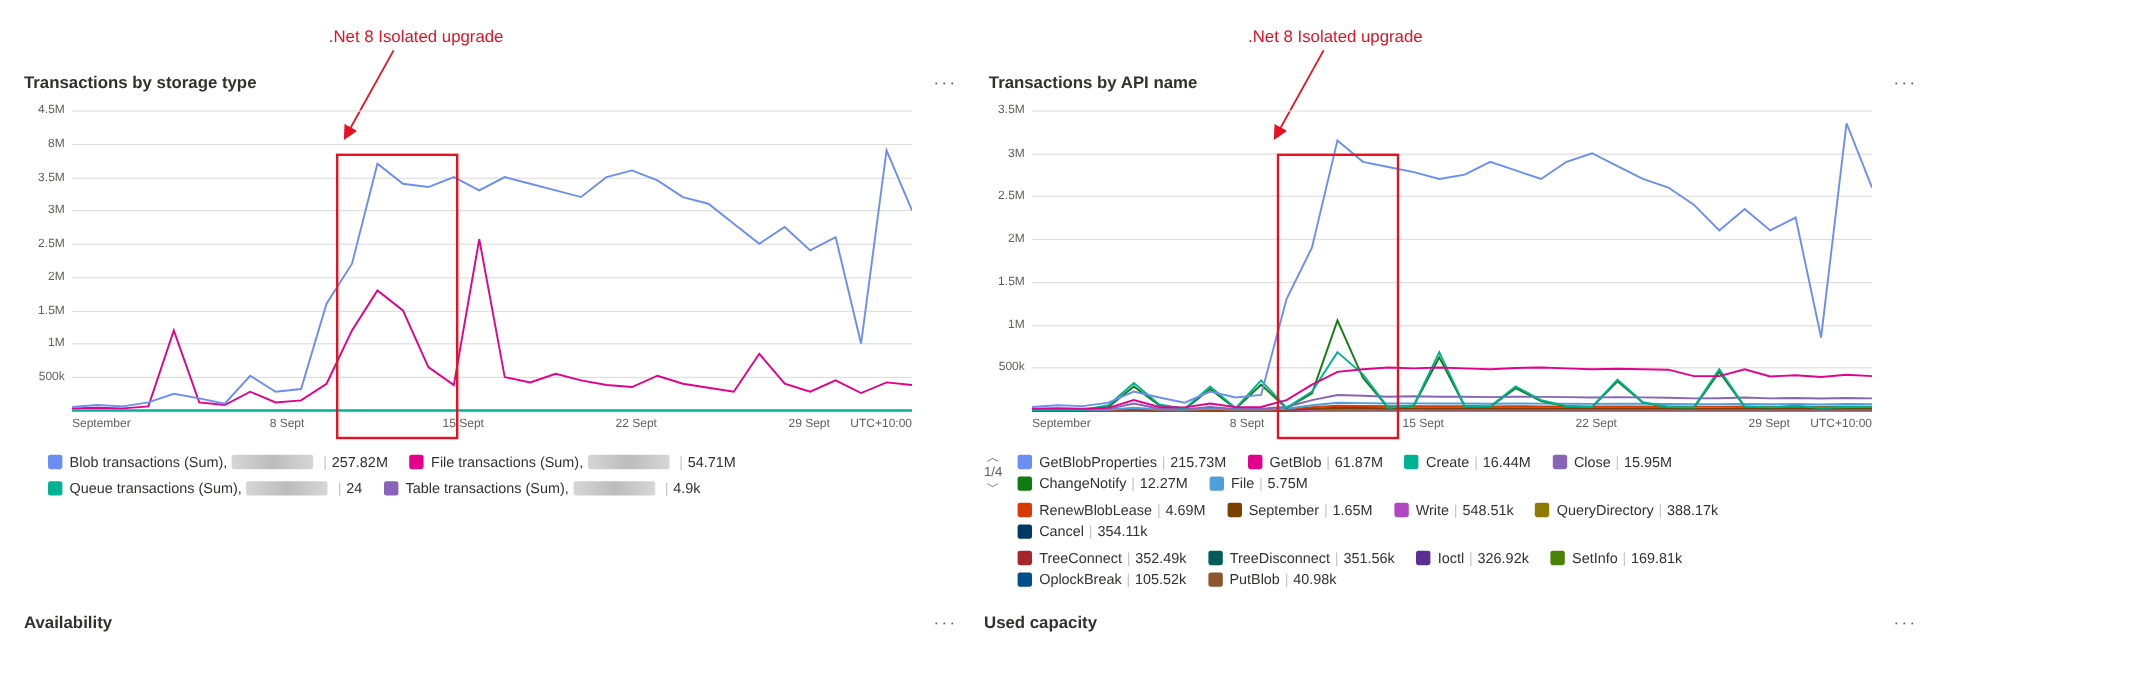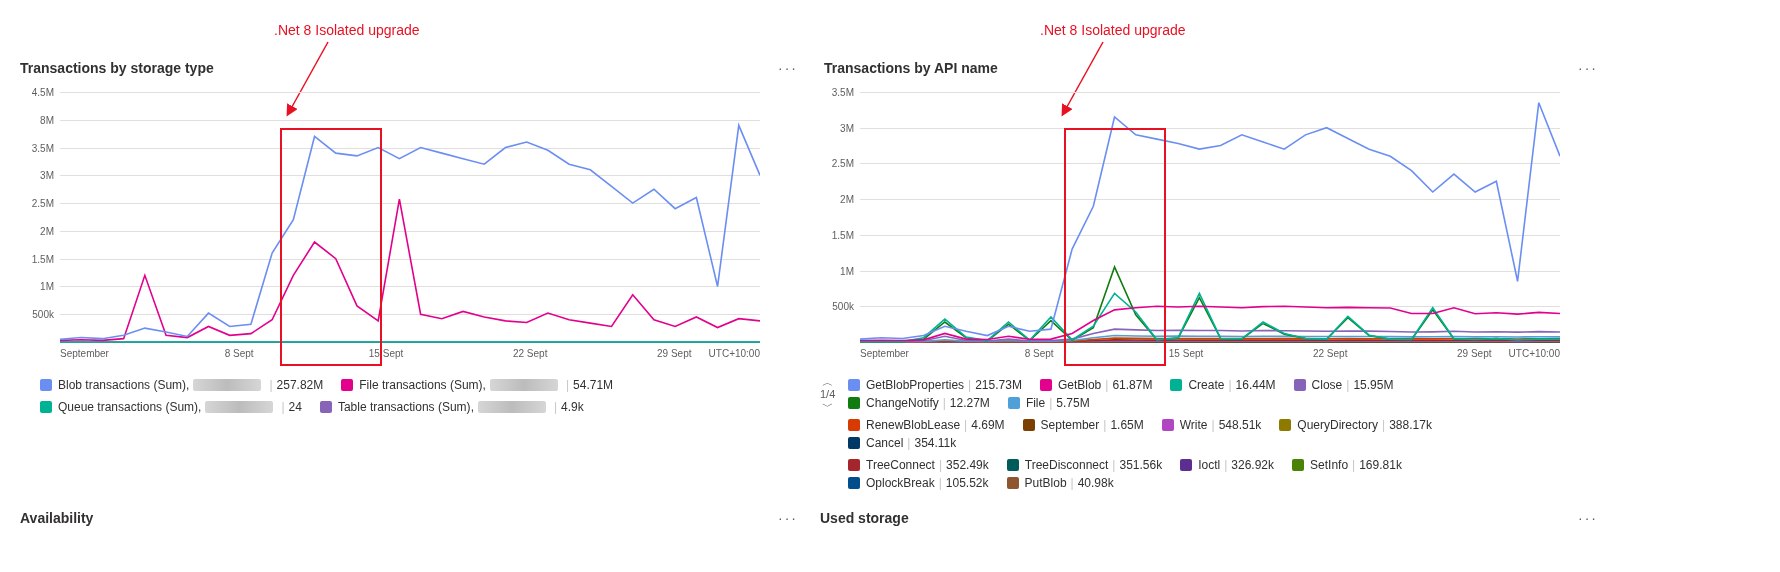--- a/index.html
+++ b/index.html
@@ -293,17 +293,17 @@
           </div>
           <div class="lg-item">
             <span class="sw" style="background: rgb(142, 86, 46);"></span>
             <span class="lg-name">PutBlob</span>
             <span class="sep">|</span>
             <span class="lg-val">40.98k</span>
           </div>
         </div>
       </div>
 
-    <div class="tile-title" style="left:0;top:510px">Used storage</div>
+    <div class="tile-title" style="left:0;top:510px">Used capacity</div>
     <div class="more" style="right:0;top:510px">···</div>
   </div>
 
 </div>
 
 </body></html>

